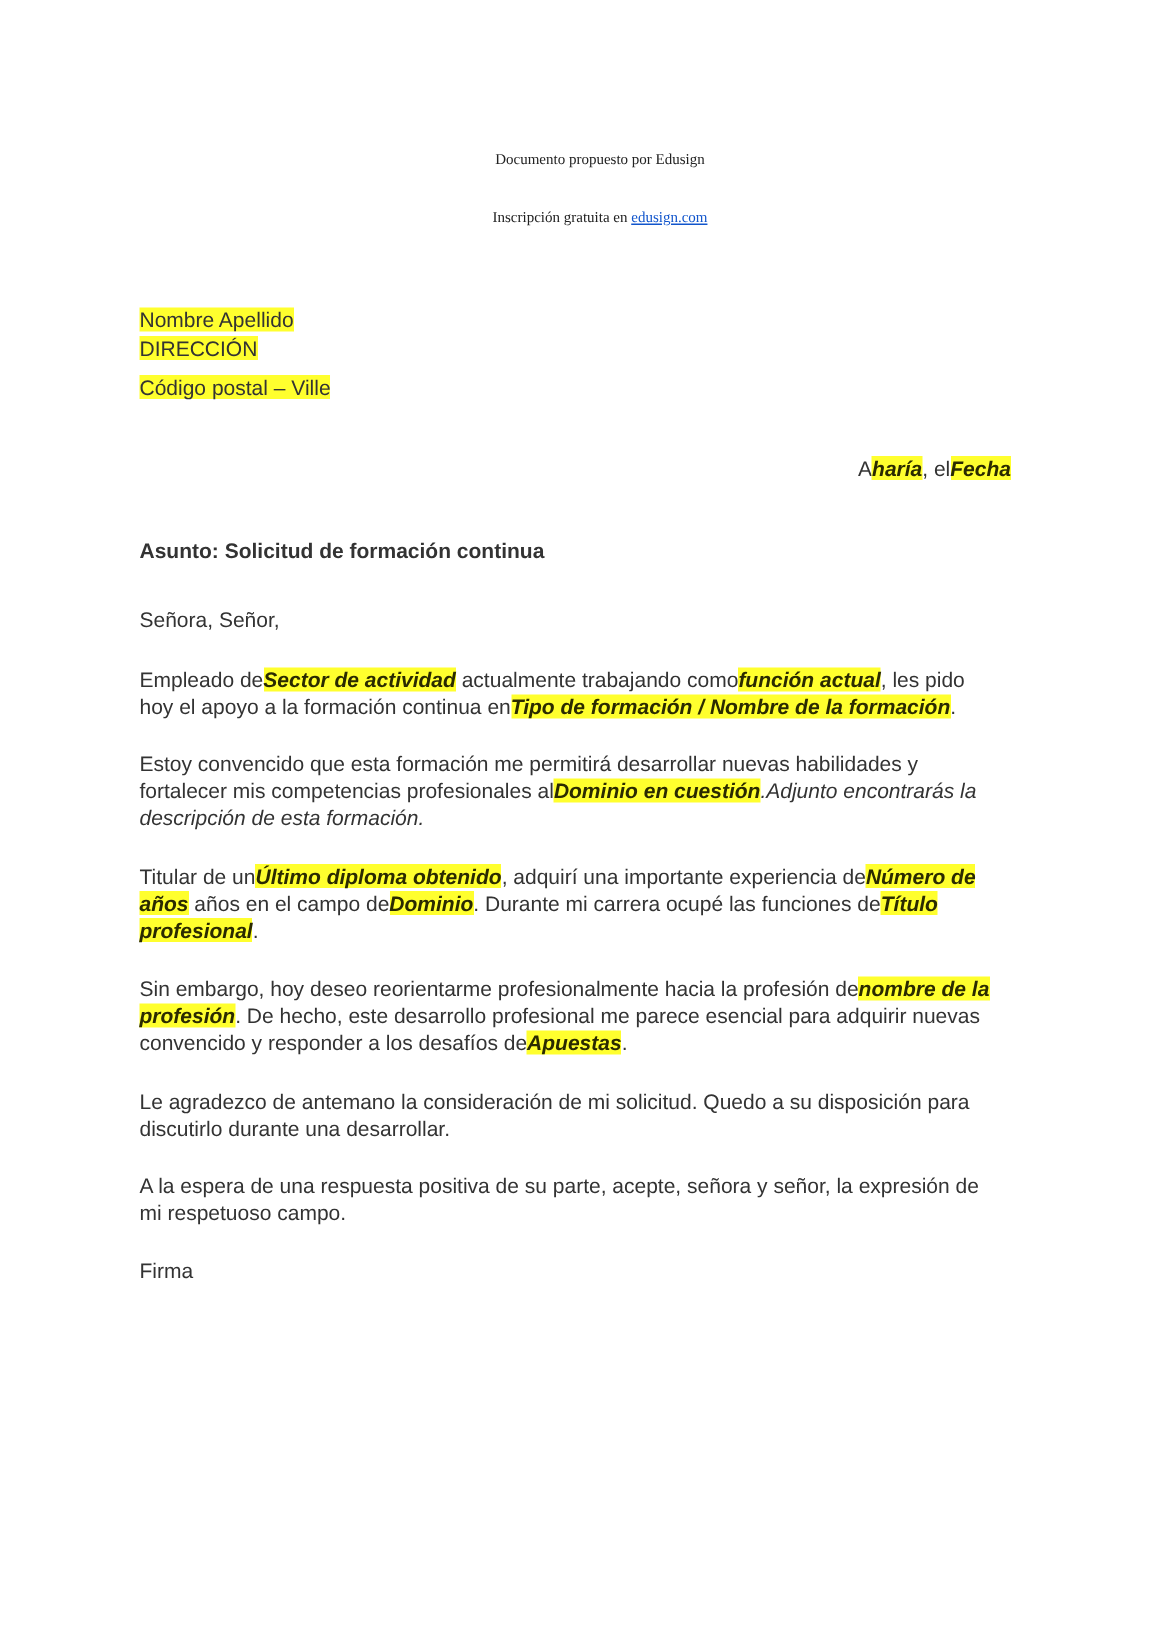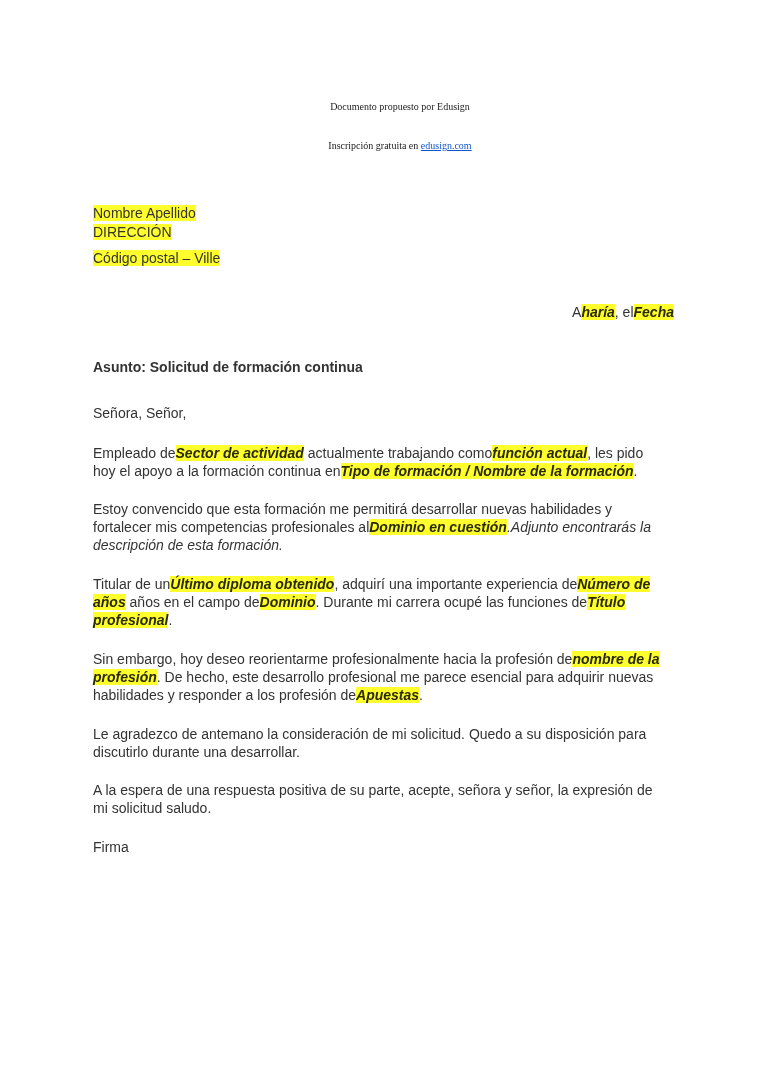--- a/index.html
+++ b/index.html
@@ -46,23 +46,23 @@
     <div class="line" style="top:500px;">Estoy convencido que esta formación me permitirá desarrollar nuevas habilidades y</div>
     <div class="line" style="top:518px;"><span>fortalecer mis competencias profesionales al</span><span class="hl bi">Dominio en cuestión</span><span class="it">.Adjunto encontrarás la</span></div>
     <div class="line it" style="top:536px;">descripción de esta formación.</div>
 
     <div class="line" style="top:575px;"><span>Titular de un</span><span class="hl bi">Último diploma obtenido</span><span>, adquirí una importante experiencia de</span><span class="hl bi">Número de</span></div>
     <div class="line" style="top:593px;"><span class="hl bi">años</span><span> años en el campo de</span><span class="hl bi">Dominio</span><span>. Durante mi carrera ocupé las funciones de</span><span class="hl bi">Título</span></div>
     <div class="line" style="top:611px;"><span class="hl bi">profesional</span><span>.</span></div>
 
     <div class="line" style="top:650px;"><span>Sin embargo, hoy deseo reorientarme profesionalmente hacia la profesión de</span><span class="hl bi">nombre de la</span></div>
     <div class="line" style="top:668px;"><span class="hl bi">profesión</span><span>. De hecho, este desarrollo profesional me parece esencial para adquirir nuevas</span></div>
-    <div class="line" style="top:686px;"><span>habilidades y responder a los profesión de</span><span class="hl bi">Apuestas</span><span>.</span></div>
+    <div class="line" style="top:686px;"><span>convencido y responder a los desafíos de</span><span class="hl bi">Apuestas</span><span>.</span></div>
 
     <div class="line" style="top:725px;">Le agradezco de antemano la consideración de mi solicitud. Quedo a su disposición para</div>
     <div class="line" style="top:743px;">discutirlo durante una desarrollar.</div>
 
     <div class="line" style="top:781px;">A la espera de una respuesta positiva de su parte, acepte, señora y señor, la expresión de</div>
-    <div class="line" style="top:799px;">mi solicitud saludo.</div>
+    <div class="line" style="top:799px;">mi respetuoso campo.</div>
 
     <div class="line" style="top:838px;">Firma</div>
   </div>
 </div>
 
 </body></html>

